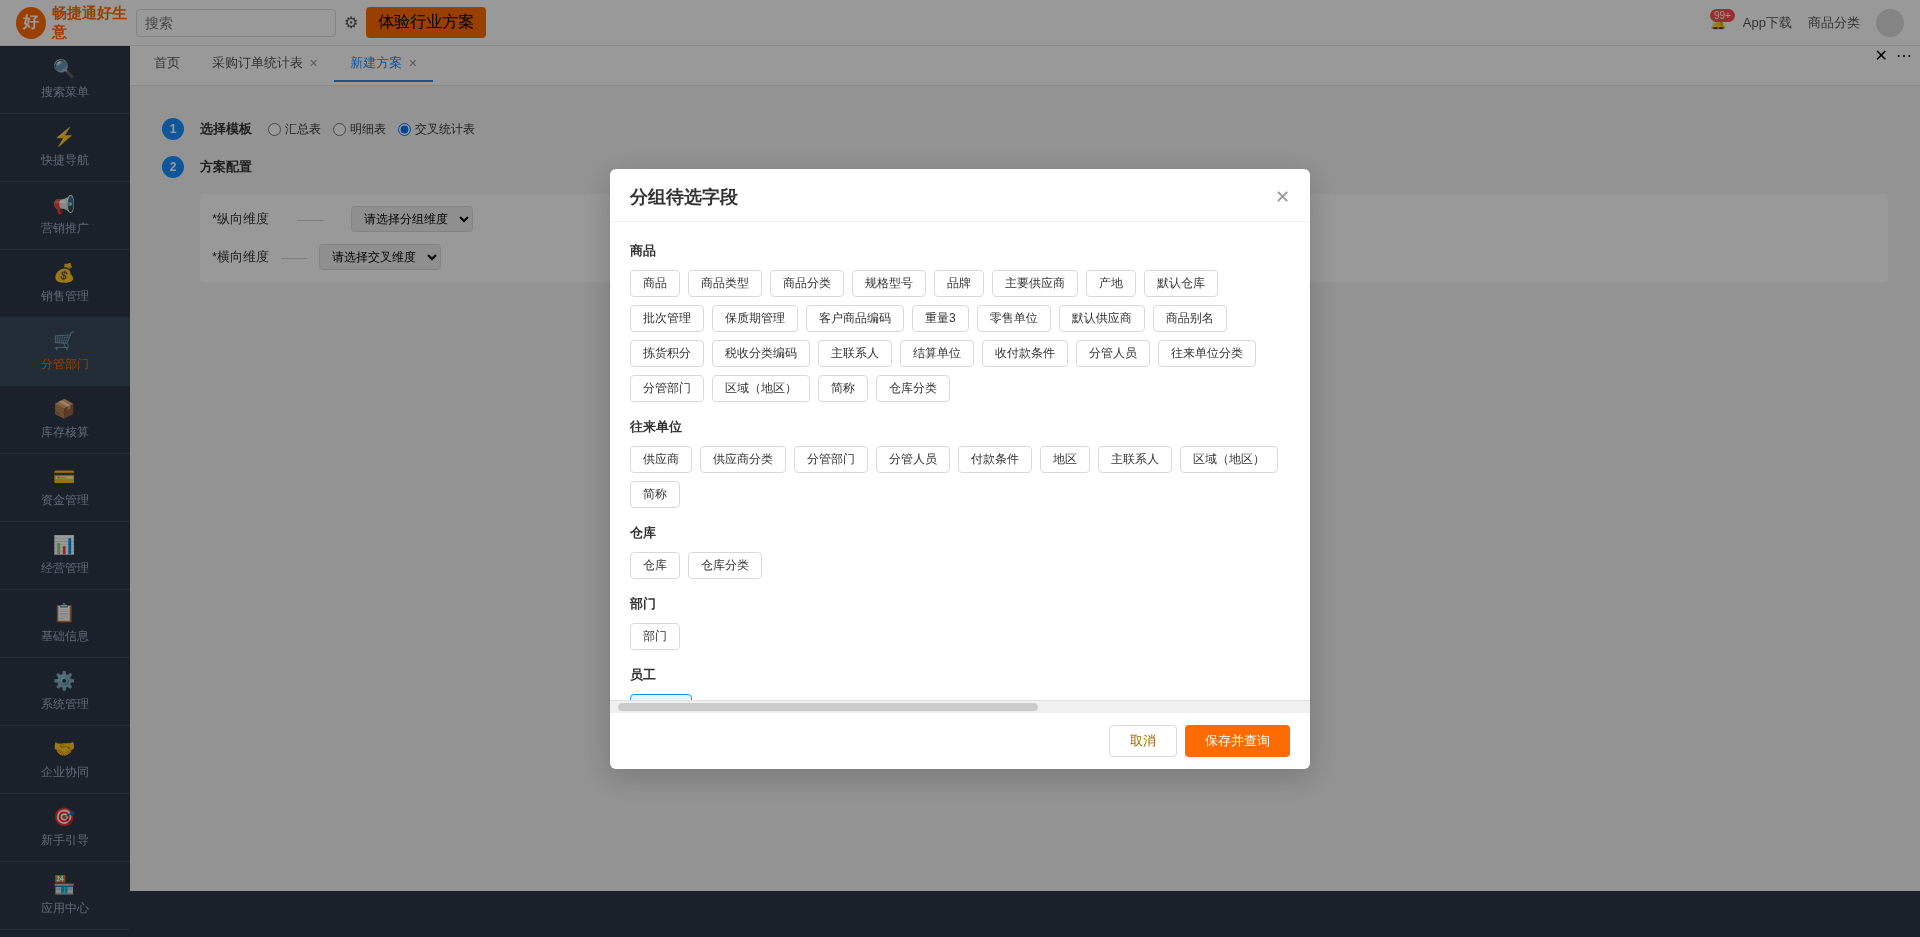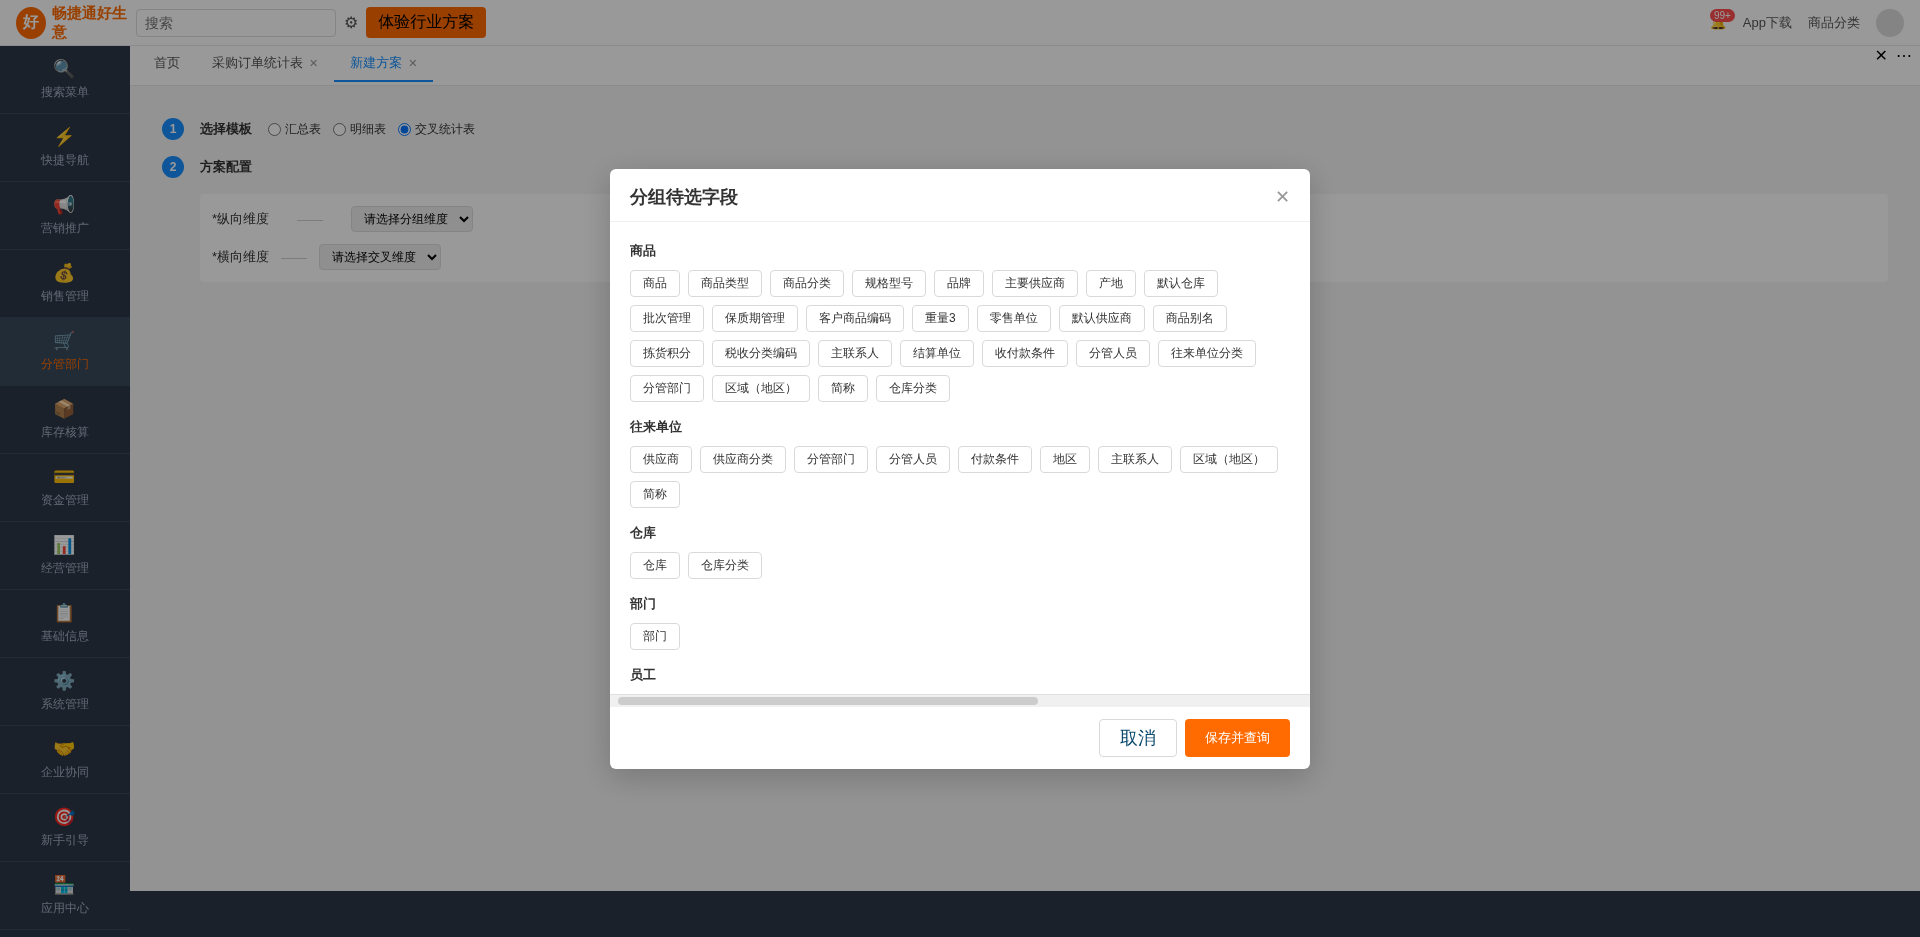--- a/index.html
+++ b/index.html
@@ -197,21 +197,21 @@
     
     .modal-footer {
       display: flex; justify-content: flex-end; gap: 8px;
       padding: 12px 20px;
       border-top: 1px solid #f0f0f0;
       flex-shrink: 0;
     }
     .btn-cancel {
       border: 1px solid #d9d9d9; background: #fff;
       padding: 6px 20px; border-radius: 4px; cursor: pointer;
-      font-size: 18px; color: #0c4a6e;
+      font-size: 13px; color: #a16207;
     }
     .btn-primary {
       background: #ff6b00; color: white; border: none;
       padding: 6px 20px; border-radius: 4px; cursor: pointer;
       font-size: 13px;
     }
 
     
     .modal-hscroll {
       height: 12px;

